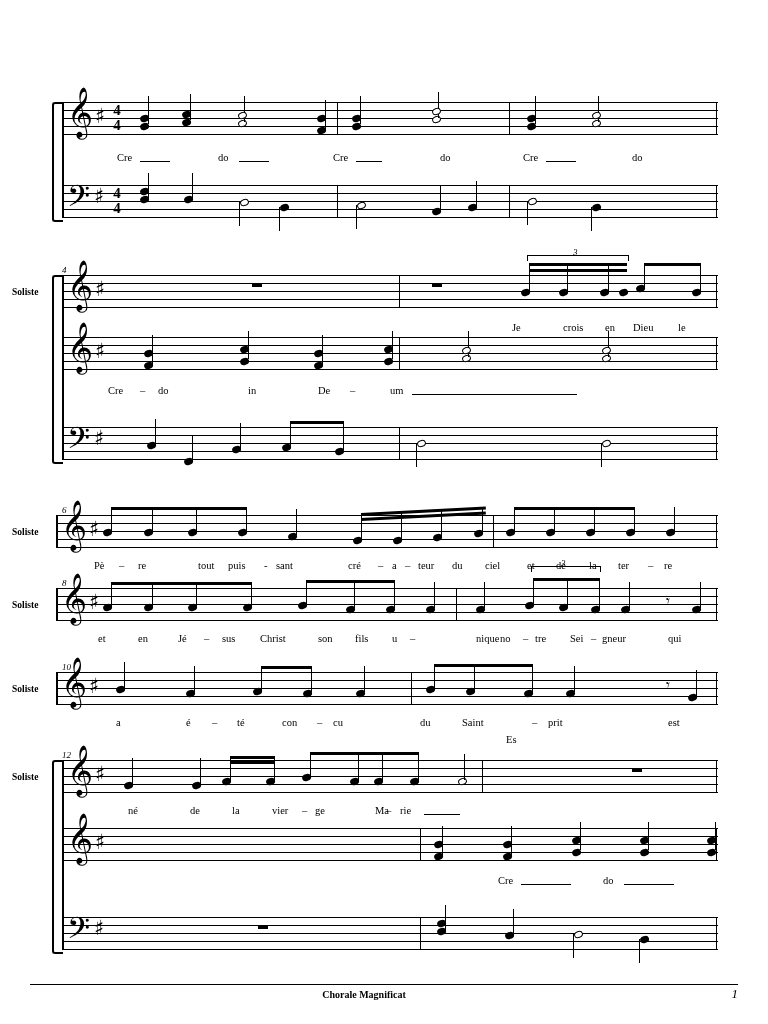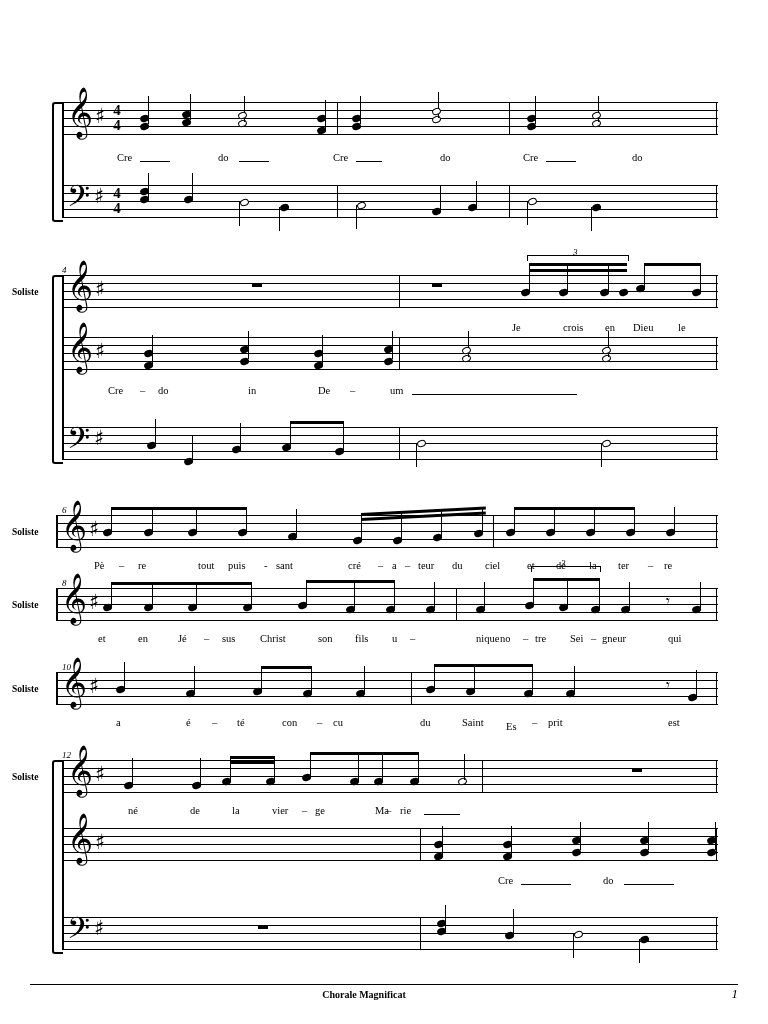--- a/index.html
+++ b/index.html
@@ -625,21 +625,21 @@
     </div>
     <div class="lyric" style="left:116px;top:55px;">a</div>
     <div class="lyric" style="left:186px;top:55px;">é</div>
     <div class="lyric" style="left:212px;top:55px;">–</div>
     <div class="lyric" style="left:237px;top:55px;">té</div>
     <div class="lyric" style="left:282px;top:55px;">con</div>
     <div class="lyric" style="left:317px;top:55px;">–</div>
     <div class="lyric" style="left:333px;top:55px;">cu</div>
     <div class="lyric" style="left:420px;top:55px;">du</div>
     <div class="lyric" style="left:462px;top:55px;">Saint</div>
-    <div class="lyric" style="left:506px;top:59px;">Es</div>
+    <div class="lyric" style="left:506px;top:72px;">Es</div>
     <div class="lyric" style="left:532px;top:55px;">–</div>
     <div class="lyric" style="left:548px;top:55px;">prit</div>
     <div class="lyric" style="left:668px;top:55px;">est</div>
   </div>
 
   <div class="system" style="top:750px;height:215px;">
     <div class="measnum" style="left:62px;top:0px;">12</div>
     <div class="brace" style="left:52px;top:10px;height:190px;"></div>
     <div class="sysbar" style="left:62px;top:10px;height:190px;"></div>
 

